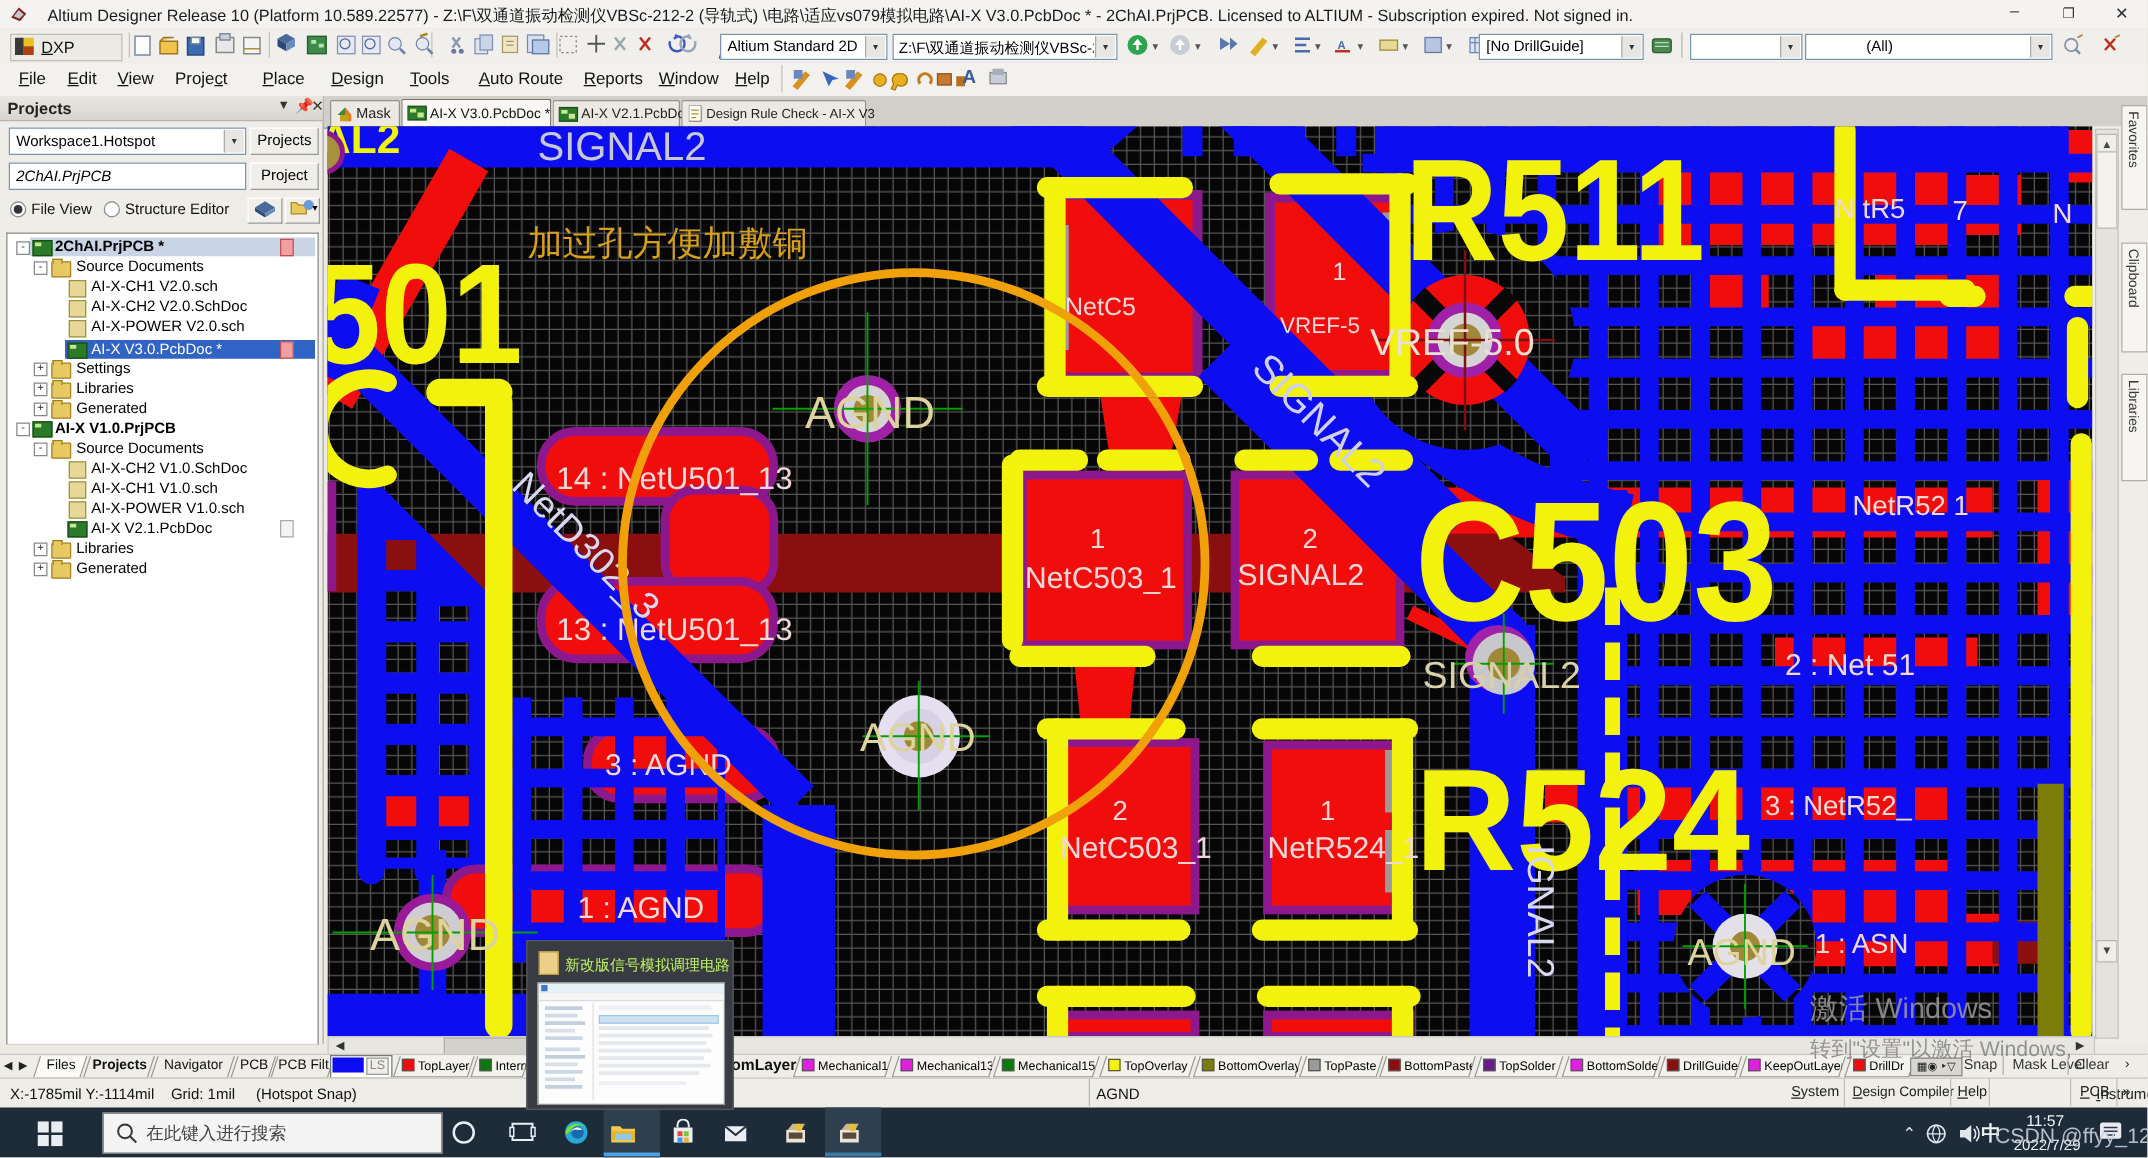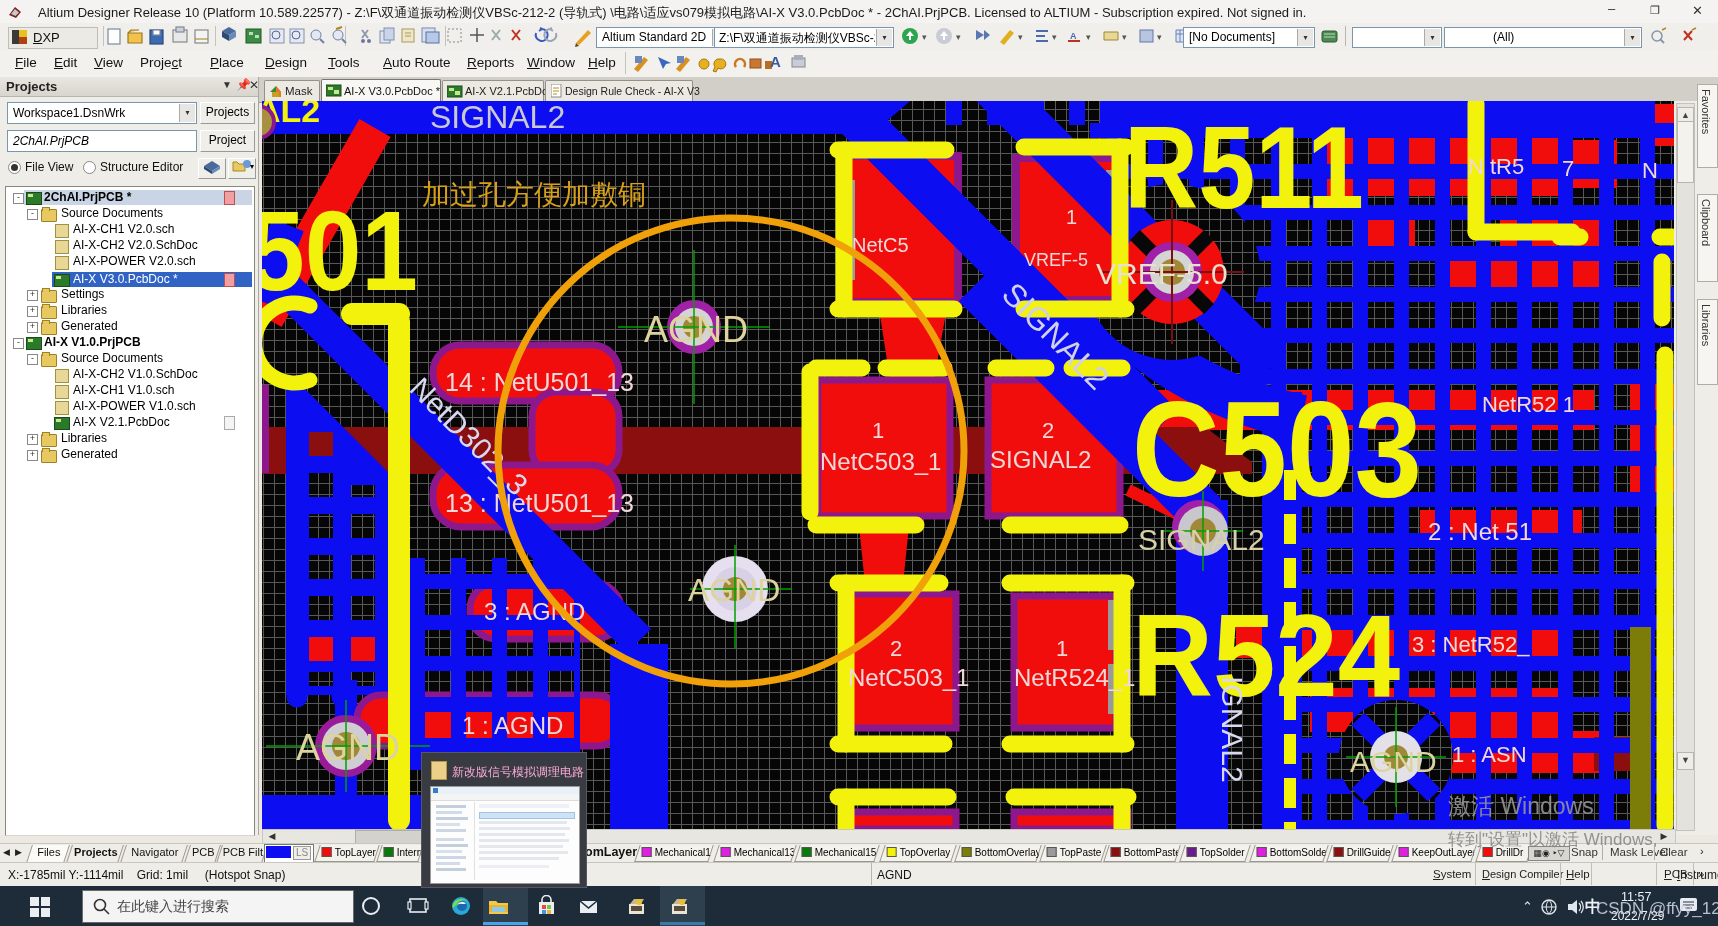--- a/index.html
+++ b/index.html
@@ -93,21 +93,21 @@
 
 <div class="abs" style="left:572px;top:25px;width:60px;height:24px;">
 <svg width="60" height="24">
       <path d="M4 18 L16 5 l3 3 L7 20 z" fill="#e8a020"></path>
       <path d="M4 18 l3 3 l-4 1 z" fill="#604010"></path>
 <rect x="34" y="6" width="16" height="12" rx="2" fill="#5a78b4" stroke="#30508c"></rect>
       <path d="M36 8 h12 M36 11 h12" stroke="#ccd8f0"></path>
     </svg>
 </div>
 
-<div class="combo" style="left:576px;top:27px;width:132px;height:19px;margin-left:20px;">
+<div class="combo" style="left:576px;top:27px;width:132px;height:19px;">
     <span style="position:absolute;left:5px;top:2px;">Altium Standard 2D</span>
     <span class="arr">▾</span>
   </div>
 
 <div class="combo" style="left:714px;top:27px;width:178px;height:19px;">
     <span style="position:absolute;left:4px;top:2px;white-space:nowrap;overflow:hidden;width:156px;">Z:\F\双通道振动检测仪VBSc-212-</span>
     <span class="arr">▾</span>
   </div>
 
 <div class="abs" id="tbicons2" style="left:896px;top:24px;width:500px;height:25px;">
@@ -131,21 +131,21 @@
         <text x="226" y="16" fill="#555">▾</text>
 <rect x="244" y="6" width="13" height="12" fill="#b8c4e0" stroke="#6078a8"></rect>
         <text x="261" y="16" fill="#555">▾</text>
 <path d="M280 6 h13 v12 h-13 z M280 10 h13 M284 6 v12" stroke="#6884b8" fill="#dce4f4"></path>
         <text x="297" y="16" fill="#555">▾</text>
 </g>
 </svg>
 </div>
 
 <div class="combo" style="left:1183px;top:27px;width:130px;height:19px;">
-    <span style="position:absolute;left:5px;top:2px;">[No Documents]</span>
+    <span style="position:absolute;left:5px;top:2px;">[No DrillGuide]</span>
     <span class="arr">▾</span>
   </div>
 <div class="abs" style="left:1320px;top:28px;"><svg width="20" height="18">
       <rect x="2" y="3" width="15" height="11" rx="2" fill="#4a8a50" stroke="#2a5a30"></rect>
       <path d="M4 6 h11 M4 9 h11" stroke="#bcd8c0"></path>
     </svg></div>
 <div class="abs" style="left:1345px;top:26px;width:1px;height:20px;background:#b8b5ae;"></div>
 
 <div class="combo" style="left:1352px;top:27px;width:88px;height:19px;">
     <span class="arr">▾</span>
@@ -241,21 +241,21 @@
 <div class="abs" style="left:0;top:77px;width:258px;height:758px;background:#efede7;border-right:1px solid #aaa7a0;"></div>
 
 <div class="abs" style="left:0;top:77px;width:258px;height:19px;background:linear-gradient(#e8e6e0,#d8d5ce);border-bottom:1px solid #b8b5ae;">
 <span class="abs" style="left:6px;top:2px;font-size:13px;font-weight:bold;color:#222;">Projects</span>
 <span class="abs" style="left:222px;top:2px;font-size:10px;color:#333;">▼</span>
 <span class="abs" style="left:236px;top:1px;font-size:12px;color:#333;">📌</span>
 <span class="abs" style="left:249px;top:1px;font-size:12px;color:#333;">✕</span>
 </div>
 
 <div class="combo" style="left:7px;top:102px;width:188px;height:20px;">
-    <span style="position:absolute;left:5px;top:3px;">Workspace1.DsnWrk</span>
+    <span style="position:absolute;left:5px;top:3px;">Workspace1.Hotspot</span>
     <span class="arr" style="line-height:18px;">▾</span>
   </div>
 
 <div class="btn3d" style="left:200px;top:102px;width:53px;height:20px;line-height:19px;">Projects</div>
 
 <div class="combo" style="left:7px;top:130px;width:188px;height:20px;">
     <span style="position:absolute;left:5px;top:3px;font-style:italic;">2ChAI.PrjPCB</span>
   </div>
 
 <div class="btn3d" style="left:200px;top:130px;width:53px;height:20px;line-height:19px;">Project</div>
@@ -832,21 +832,21 @@
 <div class="abs" style="left:1611px;top:909px;font-size:12px;color:#eef2f6;">2022/7/29</div>
 <svg class="abs" style="left:1679px;top:897px;" width="20" height="16">
     <rect x="1" y="1" width="17" height="13" rx="2" fill="#e8ecf2"></rect>
     <path d="M4 5 h11 M4 8 h11 M6 11 h7" stroke="#2a3646" stroke-width="1.2"></path>
   </svg>
 
 <div class="abs" style="left:1596px;top:899px;font-size:17px;color:rgba(205,210,222,0.88);white-space:nowrap;">CSDN @ffyy_123</div>
 
 <div class="abs" style="left:421px;top:752px;width:164px;height:134px;background:#383c42;border:1px solid #55585e;">
 <div class="abs" style="left:9px;top:8px;width:14px;height:17px;background:#ecd08a;border:1px solid #b89840;"></div>
-<div class="abs" style="left:30px;top:11px;font-size:12px;color:#f9a8d4;">新改版信号模拟调理电路</div>
+<div class="abs" style="left:30px;top:11px;font-size:12px;color:#bef264;">新改版信号模拟调理电路</div>
 <div class="abs" style="left:8px;top:33px;width:148px;height:96px;background:#fdfdfd;border:1px solid #999;">
 <div class="abs" style="left:0;top:0;width:148px;height:7px;background:#e8f0f8;border-bottom:1px solid #ccc;"></div>
 <div class="abs" style="left:2px;top:1px;width:5px;height:5px;background:#3a7ac8;"></div>
 <div class="abs" style="left:0;top:7px;width:148px;height:6px;background:#f4f4f4;border-bottom:1px solid #ddd;"></div>
 <div class="abs" style="left:3px;top:15px;width:40px;height:78px;border-right:1px solid #e0e0e0;">
 <div style="position:absolute;left:2px;top:3px;width:30px;height:3px;background:#c3cfdd;"></div>
 <div style="position:absolute;left:2px;top:9px;width:26px;height:3px;background:#d2dce8;"></div>
 <div style="position:absolute;left:2px;top:15px;width:32px;height:3px;background:#c3cfdd;"></div>
 <div style="position:absolute;left:2px;top:21px;width:24px;height:3px;background:#d8e0ea;"></div>
 <div style="position:absolute;left:2px;top:27px;width:30px;height:3px;background:#ccd6e4;"></div>

